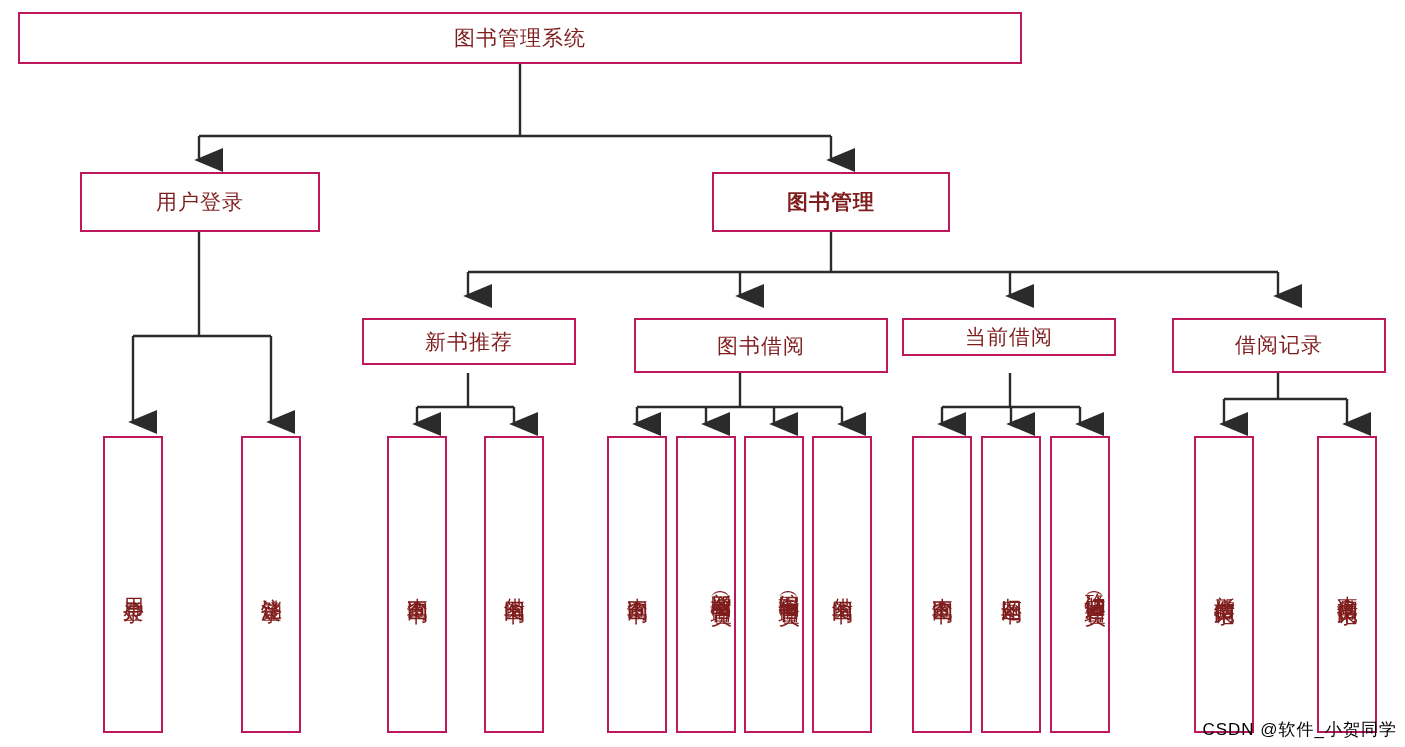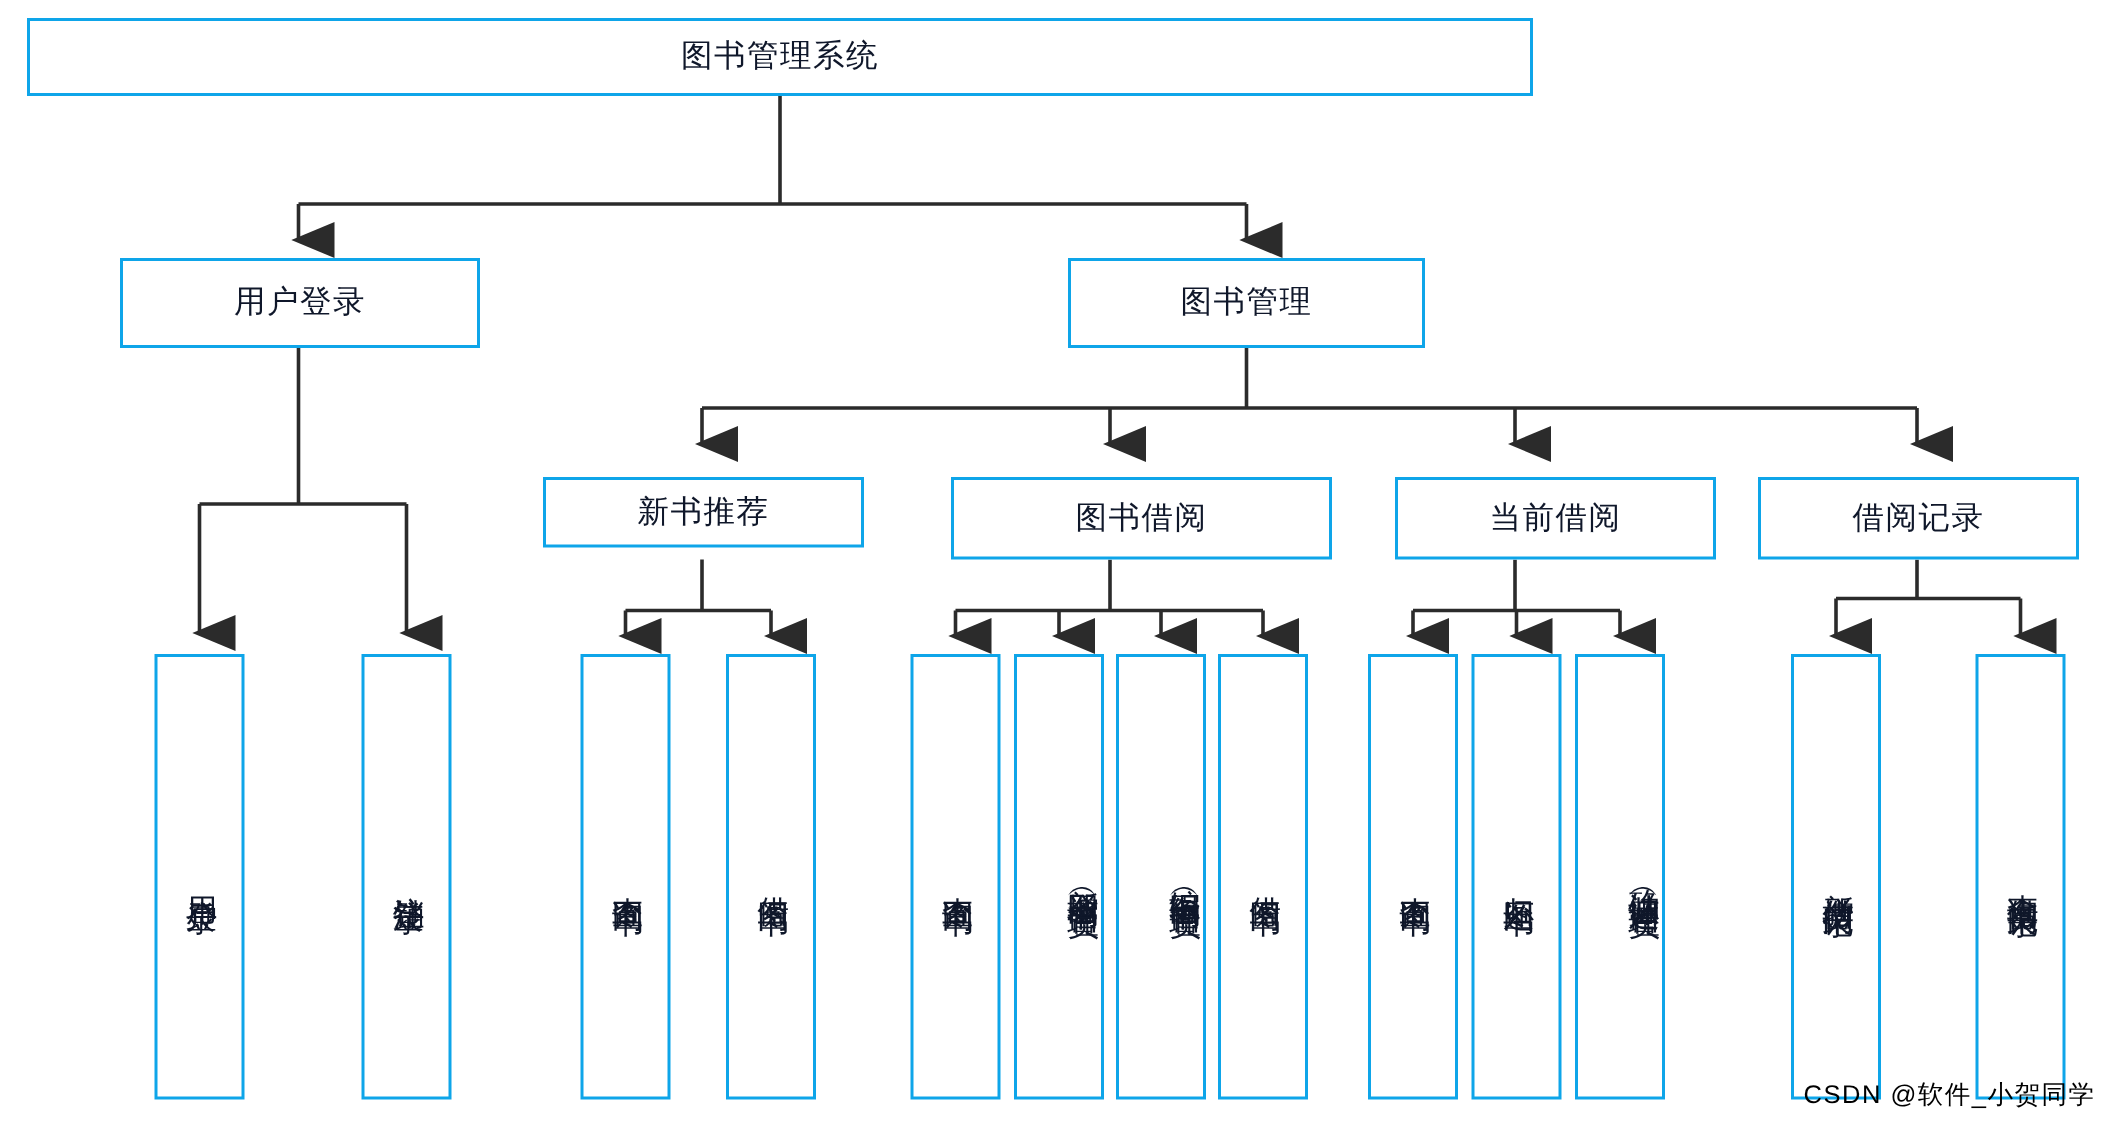--- a/index.html
+++ b/index.html
@@ -18,25 +18,25 @@
     position:absolute;
     left:0; top:0;
     width:1405px;
     height:747px;
     pointer-events:none;
   }
   .node{
     position:absolute;
     box-sizing:border-box;
     background:#ffffff;
-    border:2px solid #0ea5e9;
+    border:2px solid #be185d;
     display:flex;
     align-items:center;
     justify-content:center;
-    color:#0f172a;
+    color:#7f1d1d;
   }
   .node.h{
     font-size:21px;
     letter-spacing:1px;
     line-height:1.2;
   }
   .node.v{
     writing-mode:vertical-rl;
     text-orientation:upright;
     font-size:21px;
@@ -115,27 +115,27 @@
       <path d="M 1224 399 L 1347 399"></path>
       <path d="M 1224 399 L 1224 424" marker-end="url(#arrow)"></path>
       <path d="M 1347 399 L 1347 424" marker-end="url(#arrow)"></path>
     </g>
   </svg>
 
   <div class="node h" style="left:18px; top:12px; width:1004px; height:52px;">图书管理系统</div>
 
   <div class="node h" style="left:80px; top:172px; width:240px; height:60px;">用户登录</div>
 
-  <div class="node h" style="left:712px; top:172px; width:238px; height:60px;">图书管理</div>
+  <div class="node h" style="left:712px; top:172px; width:238px; height:60px;font-weight:bold;">图书管理</div>
 
   <div class="node h" style="left:362px; top:318px; width:214px; height:47px;">新书推荐</div>
 
   <div class="node h" style="left:634px; top:318px; width:254px; height:55px;">图书借阅</div>
 
-  <div class="node h" style="left:902px; top:318px; width:214px; height:55px;margin-left:28px;">当前借阅</div>
+  <div class="node h" style="left:902px; top:318px; width:214px; height:38px;">当前借阅</div>
 
   <div class="node h" style="left:1172px; top:318px; width:214px; height:55px;font-family:Liberation Serif, serif;">借阅记录</div>
 
   <div class="node v" style="left:103px; top:436px; width:60px; height:297px;">用户登录</div>
 
   <div class="node v" style="left:241px; top:436px; width:60px; height:297px;">注销登录</div>
 
   <div class="node v" style="left:387px; top:436px; width:60px; height:297px;">查询图书</div>
 
   <div class="node v" style="left:484px; top:436px; width:60px; height:297px;">借阅图书</div>

